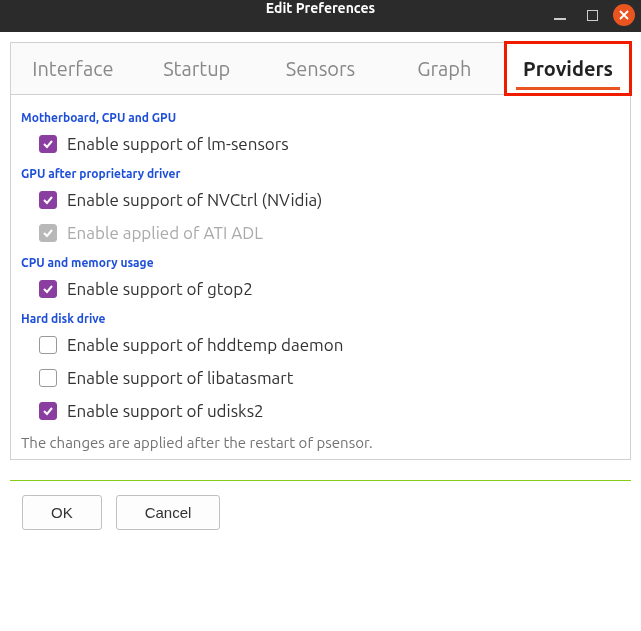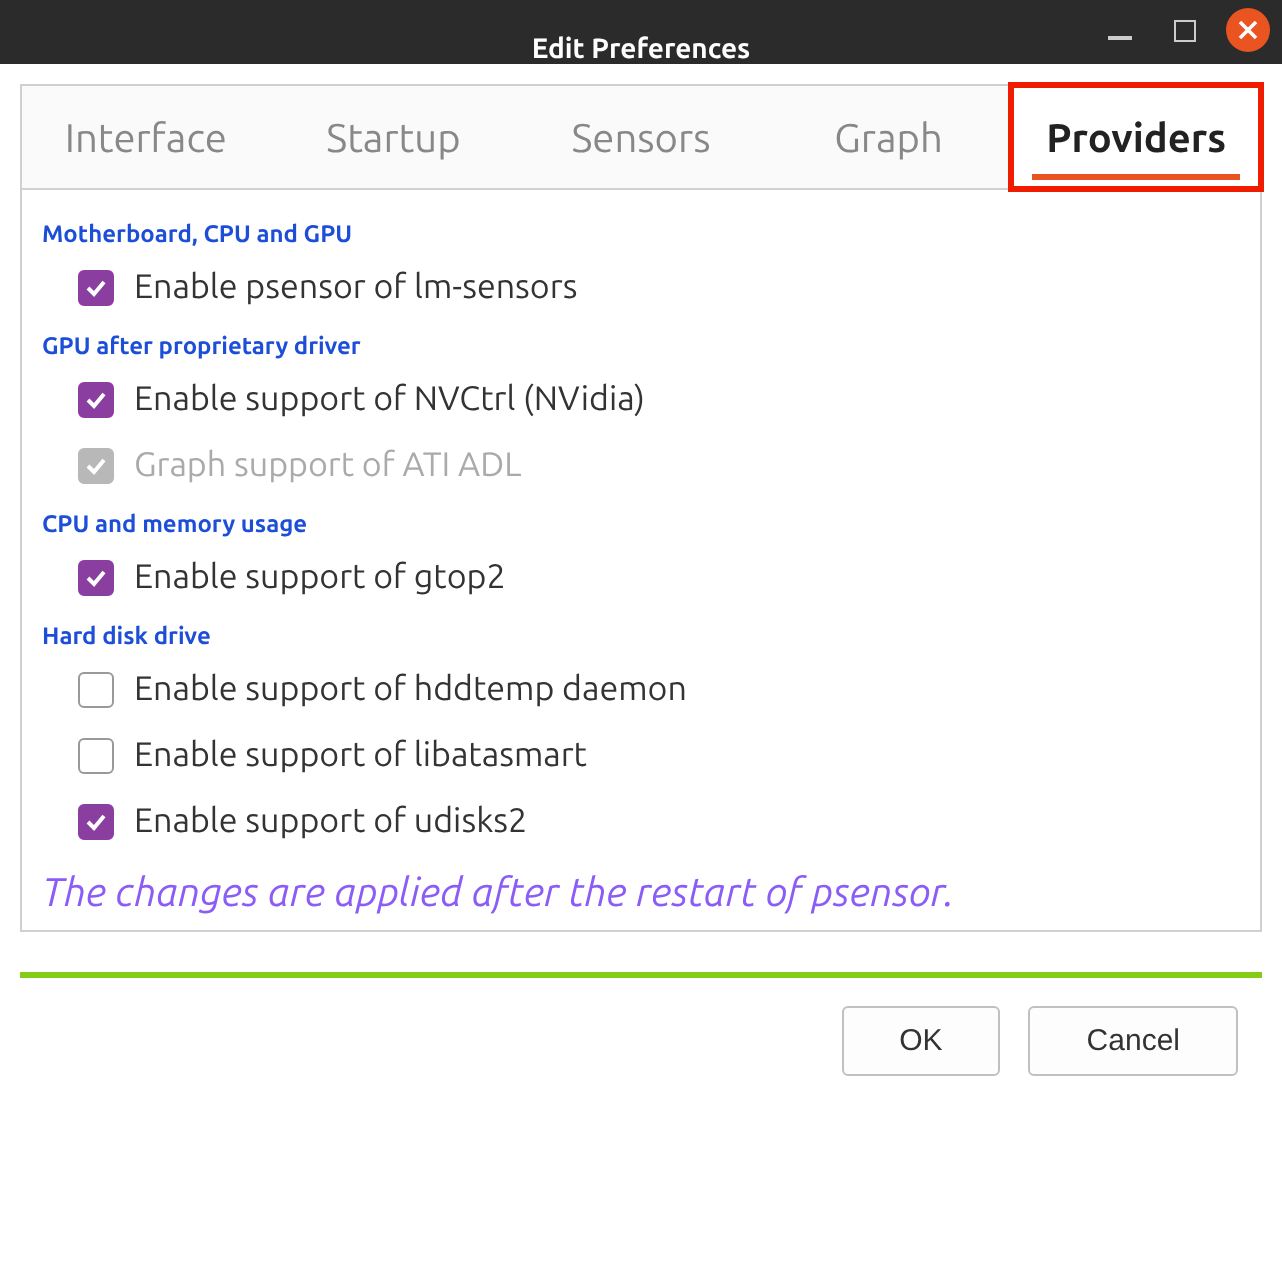--- a/index.html
+++ b/index.html
@@ -8,21 +8,21 @@
       background: #fff;
       width: 641px;
       height: 631px;
       overflow: hidden;
     }
     .titlebar {
       background: #2b2b2b;
       color: #fff;
       height: 32px;
       display: flex;
-      align-items: flex-end;
+      align-items: flex-start;
       justify-content: center;
       position: relative;
     }
     .titlebar-title {
       font-weight: 600;
       font-size: 14px;
     }
     .titlebar-controls {
       position: absolute;
       right: 6px;
@@ -133,31 +133,29 @@
       background: #8a3fa0;
       border-color: #8a3fa0;
     }
     .checkbox.checked.disabled {
       background: #b8b8b8;
       border-color: #b8b8b8;
     }
     .checkbox.checked svg { display: block; }
     .checkbox svg { display: none; width: 12px; height: 12px; }
     .note {
-      font-style: italic;
-      font-size: 20px;
-      color: #8b5cf6;
+      font-size: 15px;
+      color: #737373;
       margin-top: 8px;
     }
     .footer {
       display: flex;
-      justify-content: flex-end;
       gap: 14px;
       padding: 14px 12px;
-      border-top: 3px solid #84cc16;
+      border-top: 1px solid #84cc16;
       margin-top: 20px;
     }
     .btn {
       border: 1px solid #c0c0c0;
       background: #fdfdfd;
       padding: 8px 28px;
       font-size: 15px;
       cursor: pointer;
       border-radius: 3px;
       color: #333;
@@ -196,39 +194,39 @@
   </div>
 
   <div class="content">
     <div class="section-title">Motherboard, CPU and GPU</div>
     <div class="check-row">
       <span class="checkbox checked">
           <svg viewBox="0 0 12 12">
             <path d="M2 6 L5 9 L10 3" stroke="#fff" stroke-width="2" fill="none"></path>
           </svg>
         </span>
-      <span>Enable psensor of lm-sensors</span>
+      <span>Enable support of lm-sensors</span>
     </div>
 
     <div class="section-title">GPU after proprietary driver</div>
     <div class="check-row">
       <span class="checkbox checked">
           <svg viewBox="0 0 12 12">
             <path d="M2 6 L5 9 L10 3" stroke="#fff" stroke-width="2" fill="none"></path>
           </svg>
         </span>
       <span>Enable support of NVCtrl (NVidia)</span>
     </div>
     <div class="check-row disabled">
       <span class="checkbox checked disabled">
           <svg viewBox="0 0 12 12">
             <path d="M2 6 L5 9 L10 3" stroke="#fff" stroke-width="2" fill="none"></path>
           </svg>
         </span>
-      <span>Graph support of ATI ADL</span>
+      <span>Enable applied of ATI ADL</span>
     </div>
 
     <div class="section-title">CPU and memory usage</div>
     <div class="check-row">
       <span class="checkbox checked">
           <svg viewBox="0 0 12 12">
             <path d="M2 6 L5 9 L10 3" stroke="#fff" stroke-width="2" fill="none"></path>
           </svg>
         </span>
       <span>Enable support of gtop2</span>

